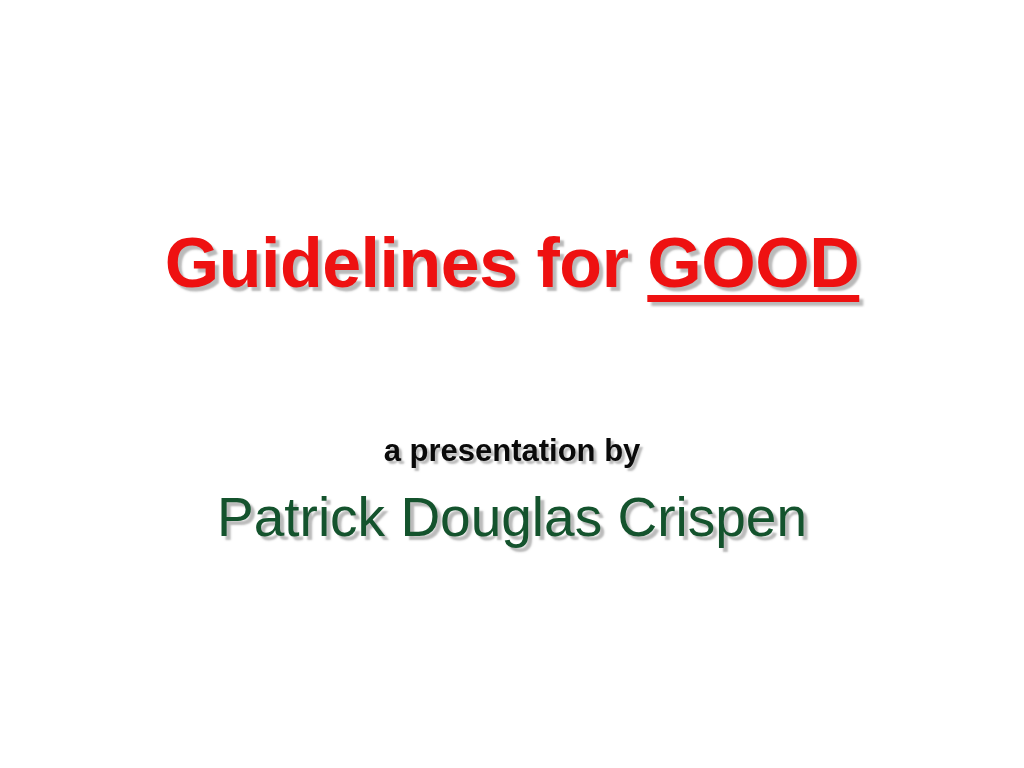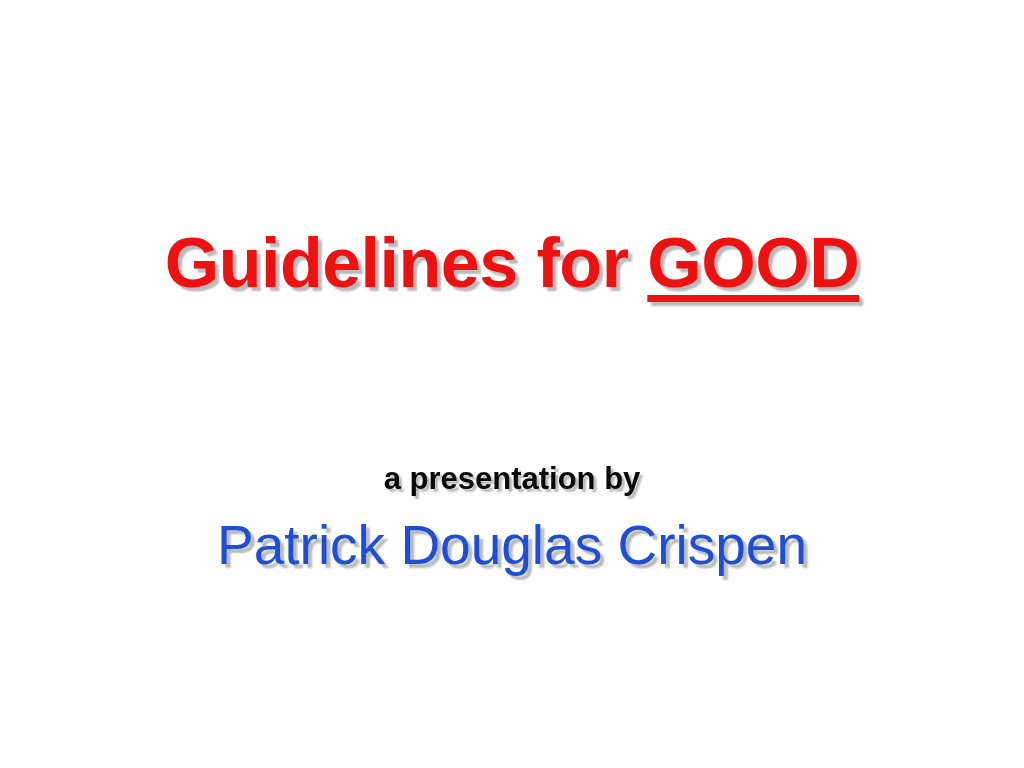--- a/index.html
+++ b/index.html
@@ -52,21 +52,21 @@
   .title-emph {
     text-decoration: underline;
     text-decoration-thickness: 7px;
     text-underline-offset: 8px;
   }
 
   
   .subtitle-block {
     position: absolute;
     left: 0;
-    top: 460px;
+    top: 432px;
     width: 1024px;
     text-align: center;
   }
 
   .subtitle-kicker {
     display: block;
     margin: 0;
     padding: 0;
     font-family: "Liberation Sans", "DejaVu Sans", sans-serif;
     font-weight: bold;
@@ -78,21 +78,21 @@
 
   .subtitle-presenter {
     display: block;
     margin: 0;
     padding: 0;
     margin-top: 16px;
     font-family: "Liberation Sans", "DejaVu Sans", sans-serif;
     font-weight: normal;
     font-size: 55px;
     line-height: 1.12;
-    color: #1d4ed8;
+    color: #14532d;
     text-shadow: 4px 4px 2px rgba(140,140,140,0.6);
   }
 </style>
 </head>
 <body>
 
 <div class="slide">
 
   <div class="title-block">
     <h1 class="slide-title">

